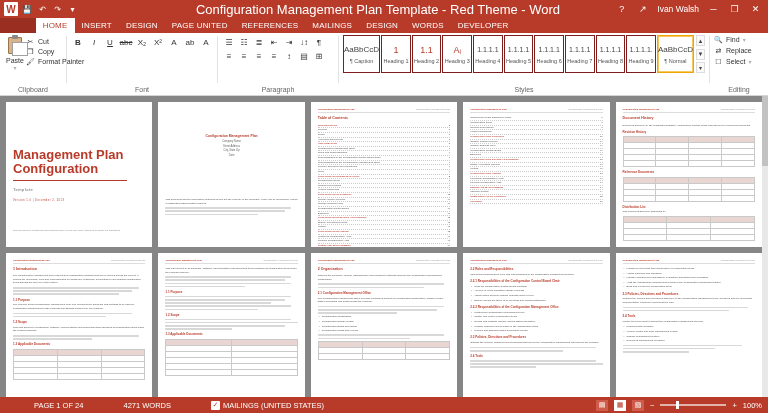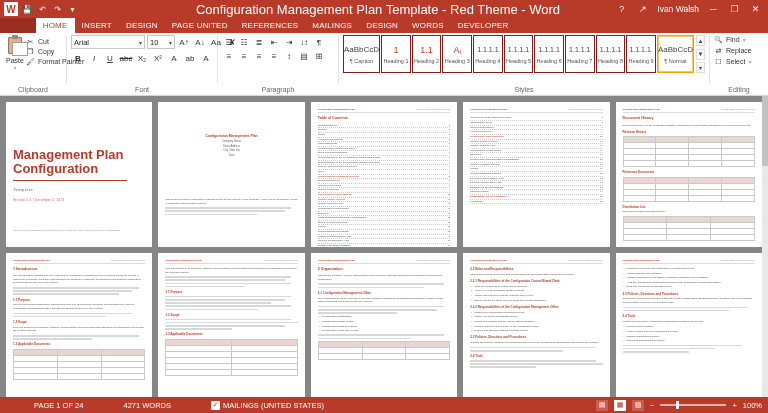--- a/index.html
+++ b/index.html
@@ -237,34 +237,20 @@
           </div>
         </div>
       </div>
       <div class="grp-label">Clipboard</div>
     </div>
     <div class="grp-sep"></div>
 
     <div class="grp font-grp">
       <div class="grp-body" style="flex-direction:column;">
         <div class="row">
-          <div class="combo fname">
-            <span>Arial</span>
-            <span class="caret">▾</span>
-          </div>
-          <div class="combo fsize">
-            <span>10</span>
-            <span class="caret">▾</span>
-          </div>
-          <span class="ibtn">A↑</span>
-          <span class="ibtn">A↓</span>
-          <span class="ibtn">Aa</span>
-          <span class="ibtn">✘</span>
-        </div>
-        <div class="row">
           <span class="ibtn b">B</span>
           <span class="ibtn i">I</span>
           <span class="ibtn u">U</span>
           <span class="ibtn s">abc</span>
           <span class="ibtn">X₂</span>
           <span class="ibtn">X²</span>
           <span class="ibtn">A</span>
           <span class="ibtn">ab</span>
           <span class="ibtn">A</span>
         </div>

